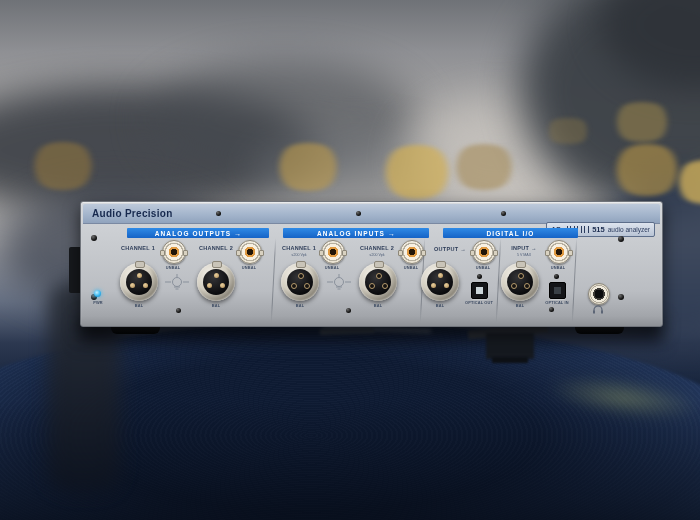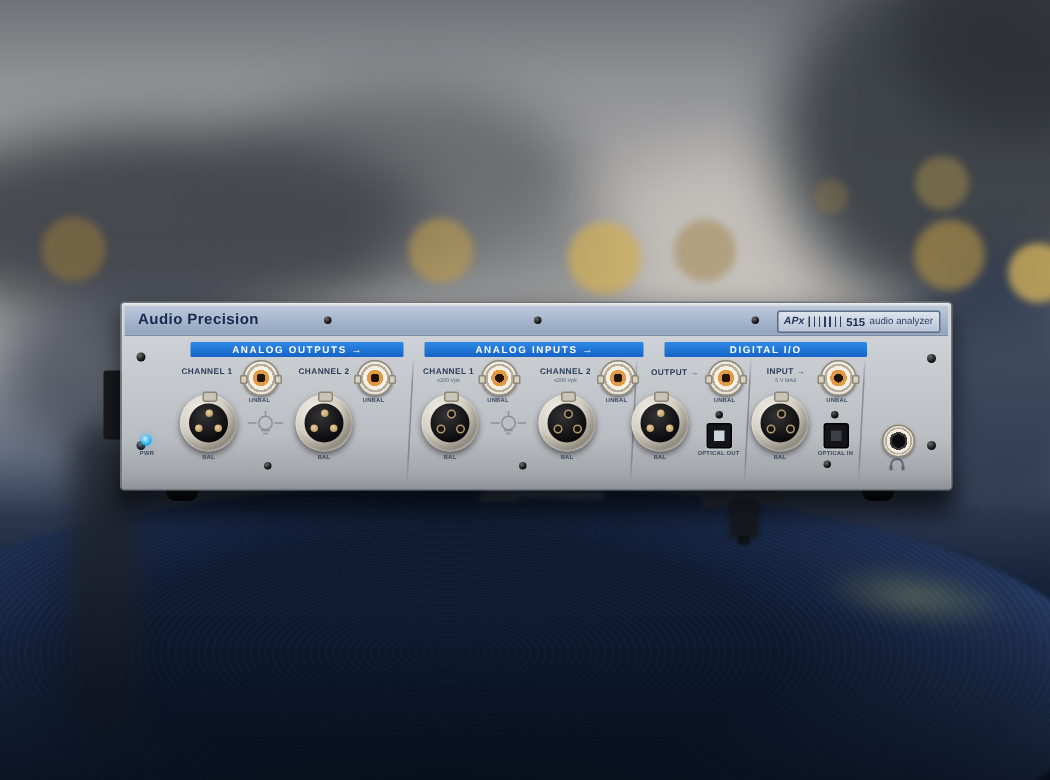--- a/index.html
+++ b/index.html
@@ -2,21 +2,21 @@
 <html><head>
 <meta charset="utf-8">
 <style>
   html,body{margin:0;padding:0;}
   body{
     width:700px;height:520px;position:relative;overflow:hidden;
     background:#0b1322;
     font-family:"Liberation Sans", sans-serif;
     -webkit-font-smoothing:antialiased;
   }
-  .abs{position:absolute;}
+  .abs{position:absolute;padding-left:28px;}
   
   .bg-base{left:0;top:0;width:700px;height:520px;
     background:linear-gradient(180deg,
       #6f7277 0%,#8f9094 10%,#aeacaa 25%,#b8b5b1 35%,#9fa0a4 47%,
       #667083 58%,#2c3850 66%,#15223a 75%,#0c1830 85%,#0a1426 100%);}
   .blob{border-radius:50%;}
   .bokeh{border-radius:50%;filter:blur(2px);}
   
   .vinyl{left:-110px;top:322px;width:850px;height:270px;border-radius:50%;
     background:radial-gradient(ellipse at 48% 42%, #0e1b33 35%, #203357 62%, #35507e 78%, #1d2c49 92%, #101c30 100%);
@@ -27,21 +27,21 @@
     background:linear-gradient(180deg, rgba(5,10,20,0), rgba(5,10,20,.75) 60%, rgba(4,9,18,.95));}
   
   .panel{left:80px;top:201px;width:553px;height:124px;z-index:10;
     background:linear-gradient(180deg,#d4d7db 0%,#c7cace 38%,#babdc2 72%,#a2a5aa 92%,#8e9196 100%);
     border:1px solid #70747b;border-radius:3px;
     box-shadow:0 7px 16px rgba(0,0,0,.6), inset 0 1px 1px rgba(255,255,255,.55);}
   .top-band{position:absolute;left:2px;right:2px;top:2px;height:19px;border-radius:2px 2px 0 0;
     background:linear-gradient(180deg,#bdc9da 0%,#a4b5cc 55%,#90a3bd 100%);
     border-bottom:1px solid #7a89a2;}
   .brand{position:absolute;left:9px;top:4px;font-size:10px;font-weight:bold;color:#17294e;letter-spacing:.3px;white-space:nowrap;}
-  .badge{position:absolute;right:5px;top:3px;height:13px;display:flex;align-items:center;gap:3px;padding:0 4px;
+  .badge{position:absolute;right:5px;top:18px;height:13px;display:flex;align-items:center;gap:3px;padding:0 4px;
     background:linear-gradient(180deg,#dde4ee,#b9c4d5);border:1px solid #5d6e8a;border-radius:2px;}
   .badge .apx{font-style:italic;font-weight:bold;font-size:7px;color:#27385a;}
   .badge .bars{width:22px;height:7px;
     background:repeating-linear-gradient(90deg,#2c3c5e 0 1px, rgba(0,0,0,0) 1px 3.5px);}
   .badge .model{font-weight:bold;font-size:7.5px;color:#1d2e50;}
   .badge .product{font-size:6.5px;color:#2c3c5e;white-space:nowrap;}
   .section-bar{position:absolute;top:26px;height:10px;display:flex;align-items:center;justify-content:center;gap:3px;
     background:linear-gradient(180deg,#2f8ae6,#1563c6);border-radius:1px;
     color:#fff;font-size:6.5px;font-weight:bold;letter-spacing:1.1px;white-space:nowrap;}
   .section-bar .arr{letter-spacing:0;font-size:7px;}

